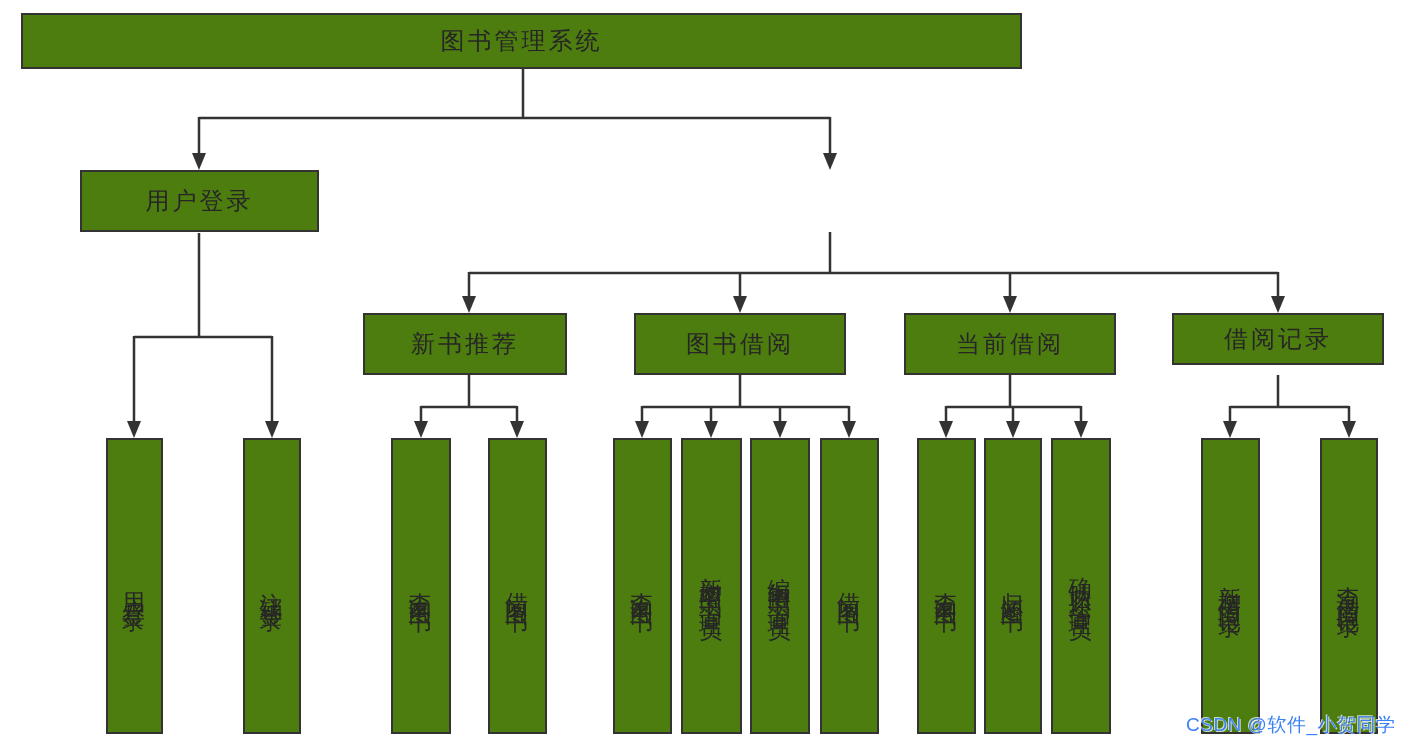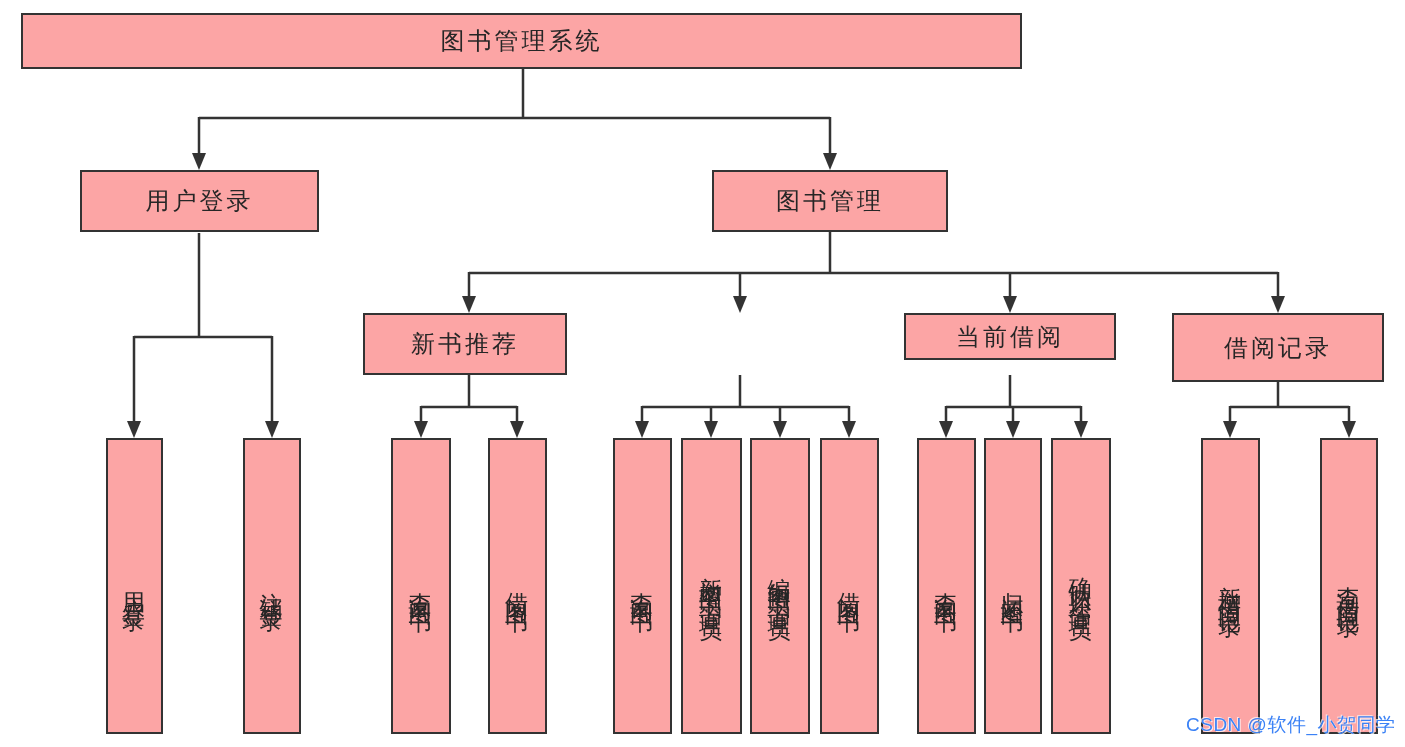--- a/index.html
+++ b/index.html
@@ -9,21 +9,21 @@
     height: 747px;
     background: #ffffff;
     font-family: "Liberation Sans", sans-serif;
     overflow: hidden;
   }
   svg.connectors { position: absolute; left: 0; top: 0; }
   .node {
     position: absolute;
     box-sizing: border-box;
     border: 2.5px solid #333333;
-    background: #fca5a5;
+    background: #4d7c0f;
     display: flex;
     align-items: center;
     justify-content: center;
     color: #262626;
     font-size: 24px;
     letter-spacing: 3px;
     white-space: nowrap;
     text-align: center;
   }
   .node.v {
@@ -78,25 +78,25 @@
       <polygon points="1013,438 1006,421 1020,421"></polygon>
       <polygon points="1081,438 1074,421 1088,421"></polygon>
       <polygon points="1230,438 1223,421 1237,421"></polygon>
       <polygon points="1349,438 1342,421 1356,421"></polygon>
     </g>
   </svg>
 
   <div class="node" style="left:21px; top:13px; width:1001px; height:56px;">图书管理系统</div>
 
   <div class="node" style="left:80px; top:170px; width:239px; height:62px;">用户登录</div>
-  <div class="node" style="left:712px; top:170px; width:236px; height:62px;">图书管理</div>
 
   <div class="node" style="left:363px; top:313px; width:204px; height:62px;">新书推荐</div>
-  <div class="node" style="left:904px; top:313px; width:212px; height:47px;">当前借阅</div>
-  <div class="node" style="left:1172px; top:313px; width:212px; height:69px;">借阅记录</div>
+  <div class="node" style="left:634px; top:313px; width:212px; height:62px;">图书借阅</div>
+  <div class="node" style="left:904px; top:313px; width:212px; height:62px;">当前借阅</div>
+  <div class="node" style="left:1172px; top:313px; width:212px; height:52px;">借阅记录</div>
 
   <div class="node v" style="left:106px; top:438px; width:57px; height:296px;">用户登录</div>
   <div class="node v" style="left:243px; top:438px; width:58px; height:296px;">注销登录</div>
 
   <div class="node v" style="left:391px; top:438px; width:60px; height:296px;">查询图书</div>
   <div class="node v" style="left:488px; top:438px; width:59px; height:296px;">借阅图书</div>
 
   <div class="node v" style="left:613px; top:438px; width:59px; height:296px;">查询图书</div>
   <div class="node v" style="left:681px; top:438px; width:61px; height:296px;">新增图书（管理员）</div>
   <div class="node v" style="left:750px; top:438px; width:60px; height:296px;">编辑图书（管理员）</div>

